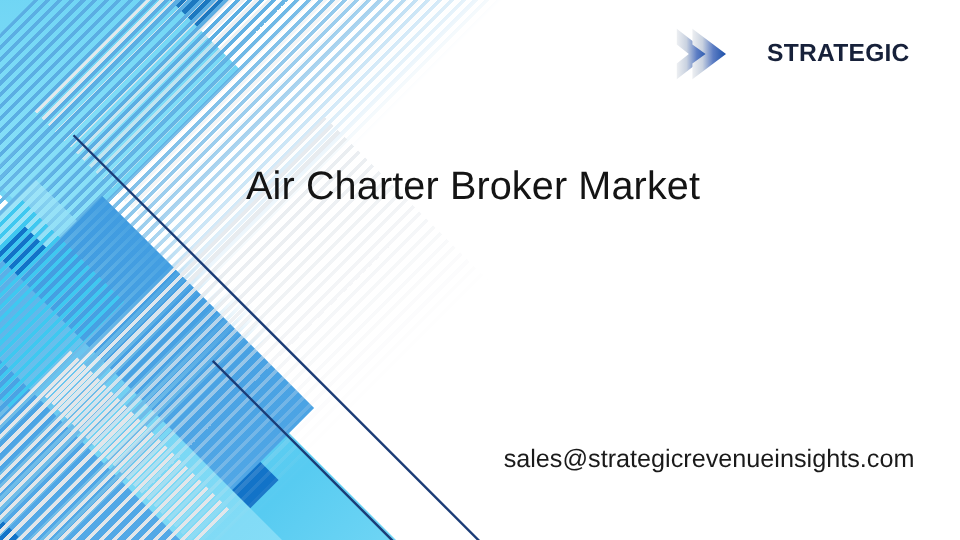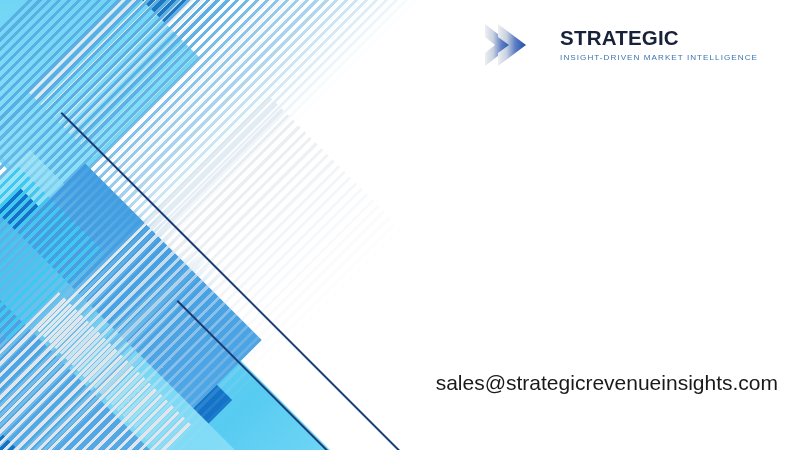--- a/index.html
+++ b/index.html
@@ -220,21 +220,21 @@
     top: 136px;
     color: #141414;
     font-size: 33px;
     font-weight: normal;
     letter-spacing: 0.1px;
     white-space: nowrap;
     font-family: "Liberation Sans", sans-serif;
   }
   #email {
     position: absolute;
-    right: 22px;
+    right: 38px;
     top: 371px;
     color: #1A1A1A;
     font-size: 21px;
     font-weight: normal;
     white-space: nowrap;
     font-family: "Liberation Sans", sans-serif;
   }
 </style>
 </head>
 <body>
@@ -272,20 +272,20 @@
           <stop offset="30%" stop-color="#C9D2E0"></stop>
           <stop offset="62%" stop-color="#5C7DC4"></stop>
           <stop offset="100%" stop-color="#1B4FA8"></stop>
         </linearGradient>
       </defs>
       <path d="M3 2 L30 23 L3 44 L3 31 L13 23 L3 15 Z" fill="url(#chevgrad)"></path>
       <path d="M16 2 L44 23 L16 44 L16 31 L27 23 L16 15 Z" fill="url(#chevgrad)"></path>
     </svg>
     <div id="logo-text">
       <div class="logo-line">STRATEGIC</div>
-      <div id="logo-tagline">INSIGHT-DRIVEN MARKET INTELLIGENCE</div>
     </div>
   </div>
 
+  <div id="title">Air Charter Broker Market</div>
 
   <div id="email">sales@strategicrevenueinsights.com</div>
 
 </div>
 
 </body></html>

